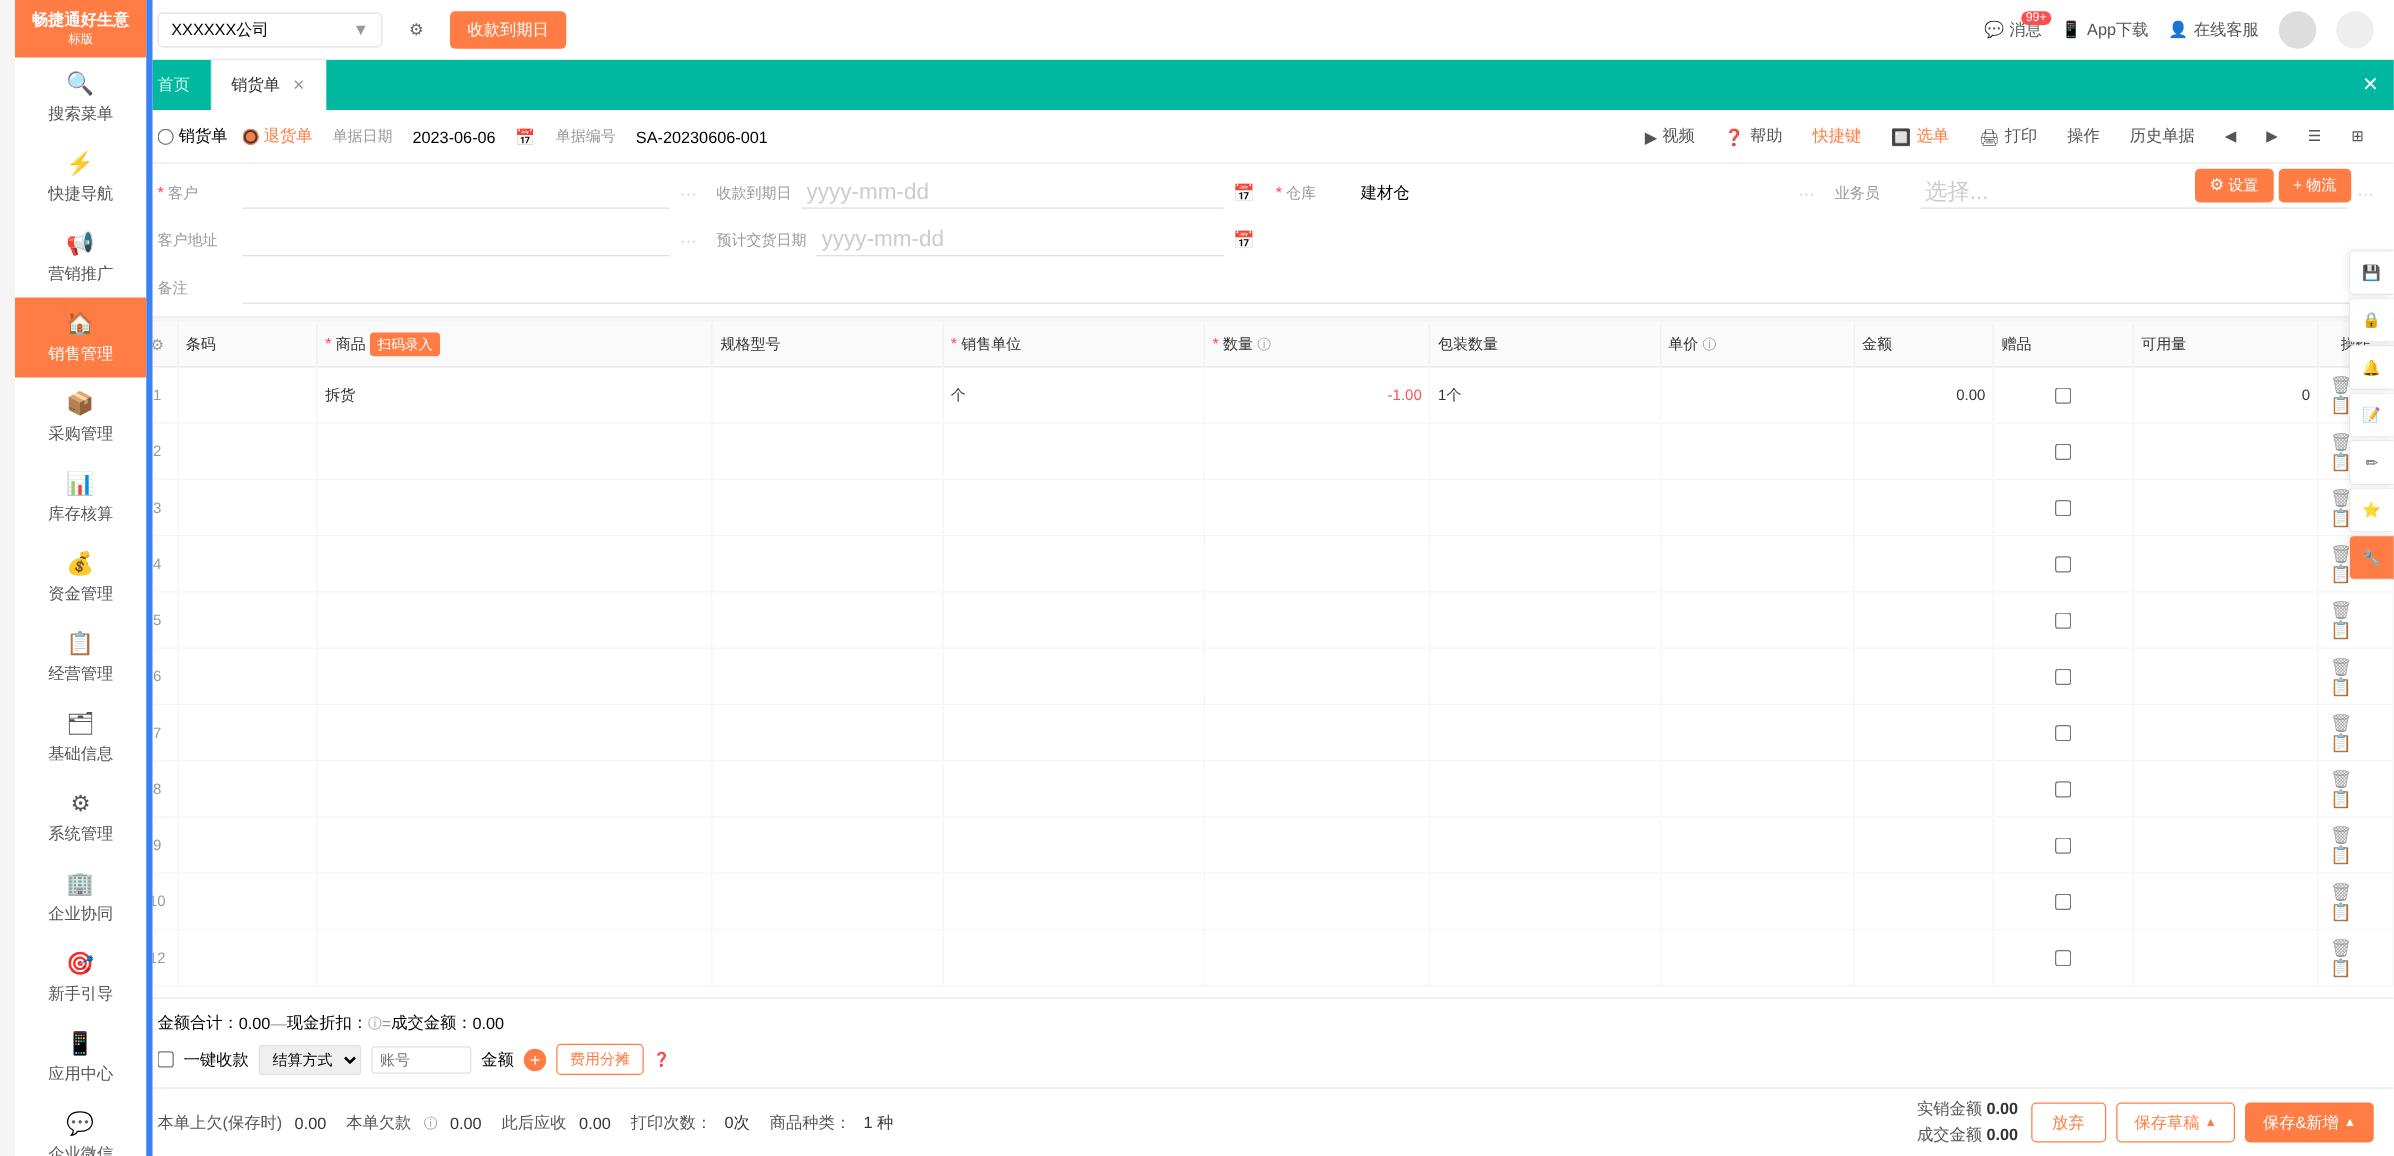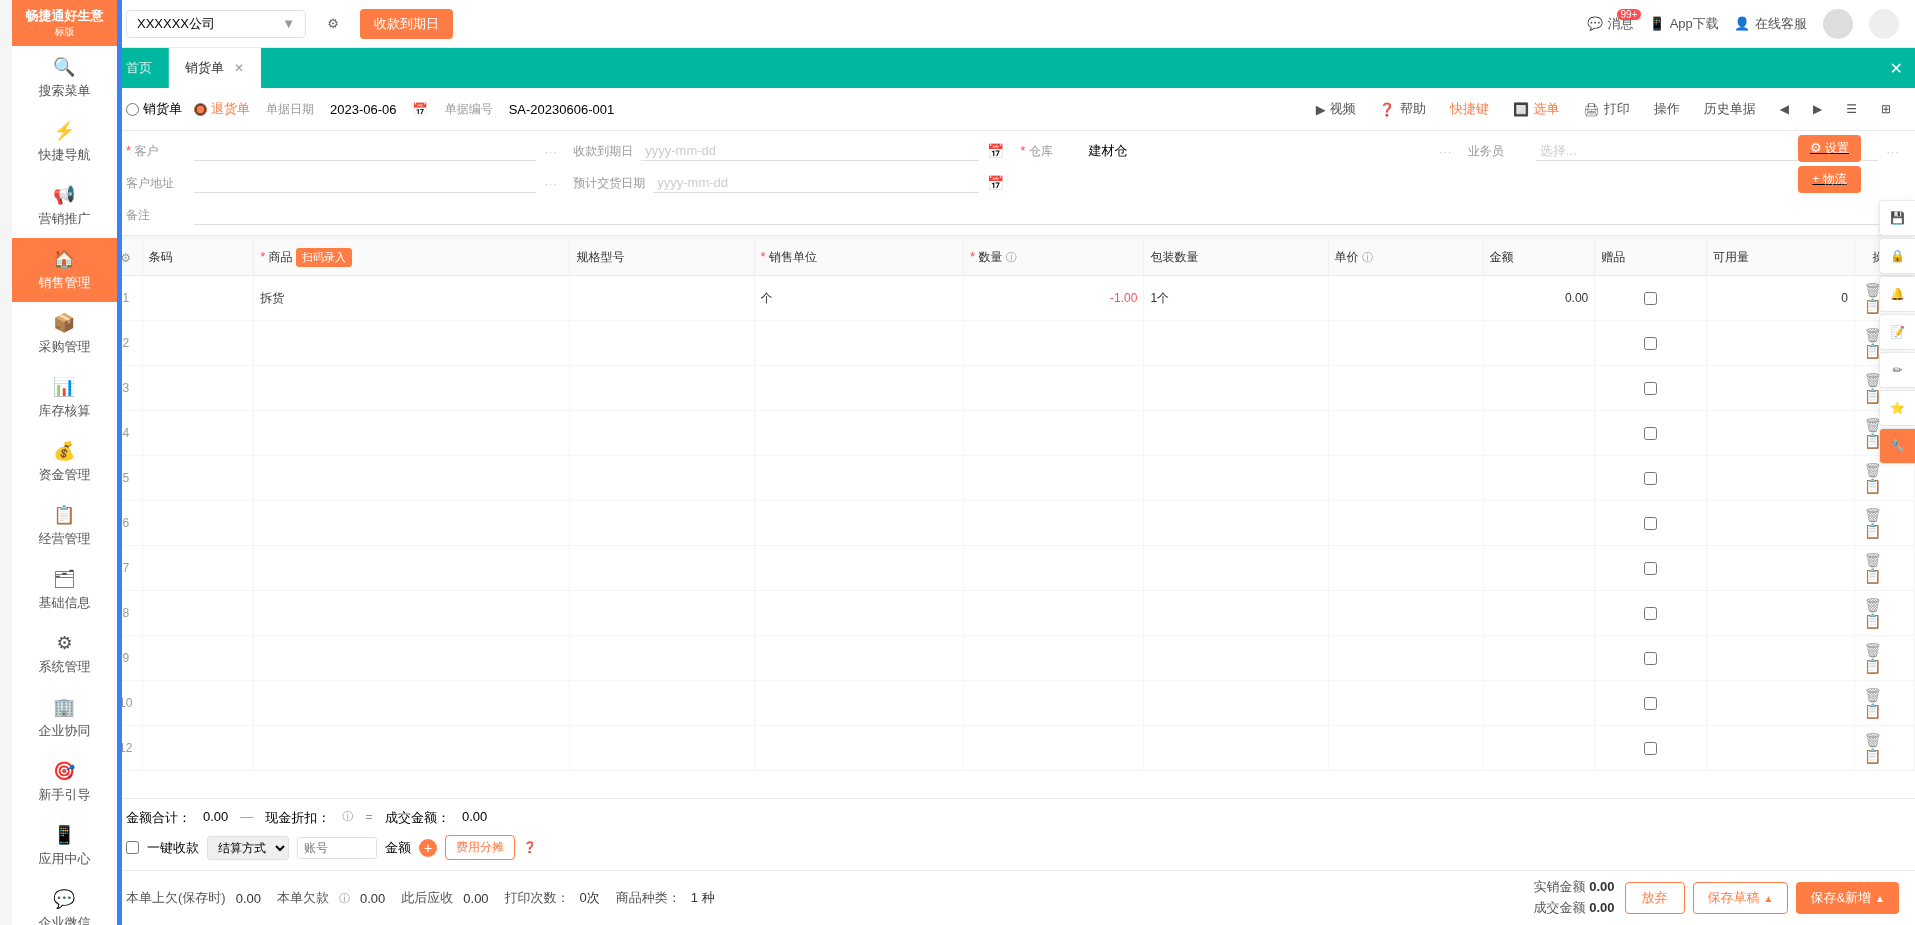--- a/index.html
+++ b/index.html
@@ -90,21 +90,21 @@
     .action-btn {
       display: flex; align-items: center; gap: 4px; padding: 4px 8px;
       border-radius: 4px; cursor: pointer; font-size: 12px; color: #555;
       border: none; background: transparent;
     }
     .icon-btn { color: #ff7d45; }
     .field-row { display: flex; align-items: center; gap: 8px; padding: 4px 0; }
     .field-row .label { color: #999; font-size: 12px; white-space: nowrap; min-width: 60px; }
     .field-input {
       flex: 1; border: none; border-bottom: 1px solid #e0e0e0; padding: 2px 4px;
-      font-size: 13px; outline: none; color: #333;
+      font-size: 18px; outline: none; color: #333;
     }
     .field-input::placeholder { color: #ccc; }
     .field-dots { color: #ccc; cursor: pointer; }
     .field-calendar { color: #ccc; cursor: pointer; font-size: 14px; }
 
     
     .table-container {
       flex: 1; overflow-y: auto; background: #fff; margin: 4px 0 0 0;
     }
     table { width: 100%; border-collapse: collapse; }
@@ -122,21 +122,21 @@
     .scan-btn {
       background: #ff7d45; color: #fff; border: none; border-radius: 3px;
       padding: 2px 6px; font-size: 11px; cursor: pointer;
     }
 
     
     .bottom-section {
       background: #fff; border-top: 1px solid #e8e8e8; padding: 6px 16px;
     }
     .totals-row {
-      display: flex; align-items: flex-start; gap: 12px; padding: 4px 0;
+      display: flex; align-items: center; gap: 0; padding: 4px 0;
     }
     .totals-row .minus { color: #999; }
     .totals-row .equals { color: #999; }
     .payment-row {
       display: flex; align-items: center; gap: 8px; padding: 4px 0;
     }
     .payment-row .checkbox { accent-color: #ff7d45; }
     .add-btn {
       background: #ff7d45; color: #fff; border: none; border-radius: 50%;
       width: 18px; height: 18px; cursor: pointer; display: flex; align-items: center; justify-content: center;
@@ -357,21 +357,21 @@
       </button>
       <button class="action-btn">◀</button>
       <button class="action-btn">▶</button>
       <button class="action-btn">☰</button>
       <button class="action-btn">⊞</button>
     </div>
   </div>
 
   <div style="background:#fff; padding: 6px 16px; border-bottom: 1px solid #e8e8e8; position: relative;">
 
-    <div style="position:absolute; right: 54px; top: 4px; display:flex; flex-direction:column; gap:4px; z-index:10;text-decoration:underline;">
+    <div style="position:absolute; right: 34px; top: 4px; display:flex; flex-direction:row; gap:4px; z-index:10;">
       <button class="form-top-right-btn">
         <span>⚙</span>
         
         设置
       </button>
       <button class="form-top-right-btn">+ 物流</button>
     </div>
     <div style="display:grid; grid-template-columns: 1fr 1fr 1fr 1fr; gap: 4px 16px;">
 
       <div class="field-row">

